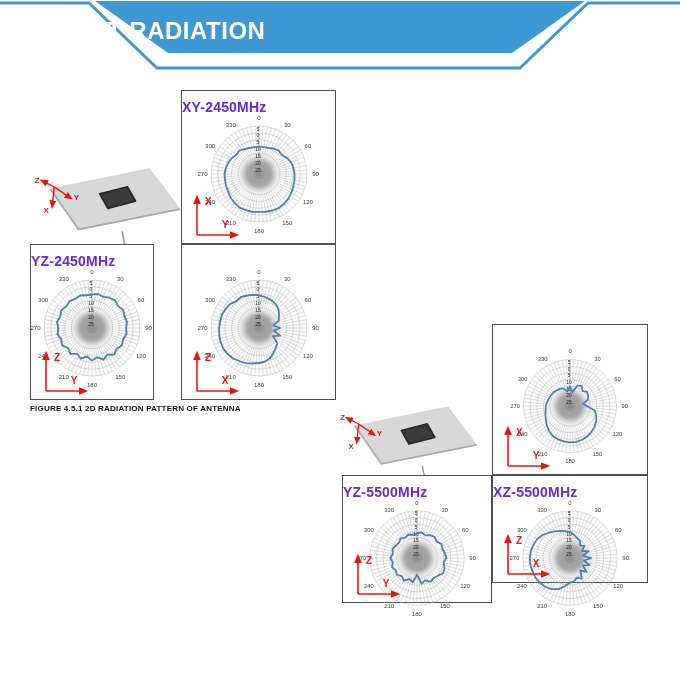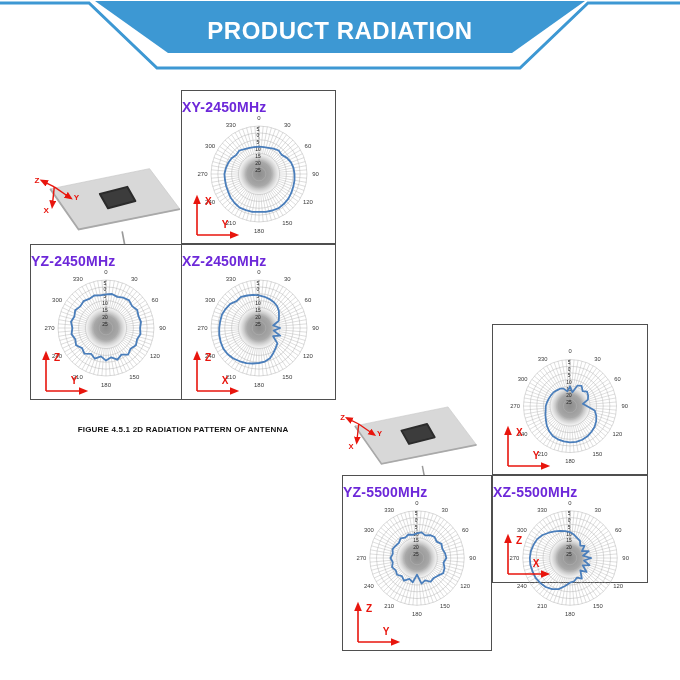--- a/index.html
+++ b/index.html
@@ -1,27 +1,27 @@
 <!DOCTYPE html>
 <html><head>
 <meta charset="utf-8">
 <style>
   html,body{margin:0;padding:0;background:#fff;}
   .canvas{position:relative;width:680px;height:680px;background:#ffffff;overflow:hidden;
           font-family:"Liberation Sans",sans-serif;}
   .banner-svg{position:absolute;left:0;top:0;}
-  .banner-title{position:absolute;left:0;top:17px;width:680px;text-align:center;
+  .banner-title{position:absolute;left:0;top:17px;width:680px;text-align:left;
                 color:#ffffff;font-size:24px;font-weight:bold;letter-spacing:.5px;}
   .chart-box{position:absolute;border:1px solid #4f4f4f;background:#fff;box-sizing:border-box;}
   .chart-title{font-weight:bold;font-size:14px;color:#6d28d9;
                margin-top:8px;letter-spacing:.2px;}
   .polar{position:absolute;left:50%;top:19px;transform:translateX(-50%);}
   .paxes{position:absolute;left:3px;bottom:2px;}
-  .caption{position:absolute;text-align:center;font-weight:bold;font-size:8px;
-           color:#111;letter-spacing:.2px;margin-top:21px;}
+  .caption{position:absolute;font-weight:bold;font-size:8px;
+           color:#111;letter-spacing:.2px;}
   .antenna{position:absolute;}
 </style>
 </head>
 <body>
 
 <div class="canvas">
 
   <svg class="banner-svg" width="680" height="74" viewBox="0 0 680 74">
     <polygon points="95,1 585,1 512,53 168,53" fill="#3d98d3"></polygon>
     <path d="M0,3 H89 L157,68 H520 L588,3 H680" fill="none" stroke-width="3" stroke="#3d98d3"></path>
@@ -164,21 +164,21 @@
             <path d="M0,0 L6,2.5 L0,5 Z" fill="#e8150d"></path>
           </marker>
         </defs>
         <line x1="12" y1="48" x2="12" y2="11" stroke="#e8150d" stroke-width="1.6" marker-end="url(#pa0)"></line>
         <line x1="12" y1="48" x2="51" y2="48" stroke="#e8150d" stroke-width="1.6" marker-end="url(#pa0)"></line>
         <text x="20" y="18" font-size="10px" font-weight="bold" fill="#e8150d" font-family="&quot;Liberation Sans&quot;,sans-serif">X</text>
         <text x="40" y="41" font-size="10px" font-weight="bold" fill="#e8150d" text-anchor="middle" font-family="&quot;Liberation Sans&quot;,sans-serif">Y</text>
       </svg>
   </div>
 
-  <div class="chart-box" style="left:30px;top:244px;width:152px;height:156px">
+  <div class="chart-box" style="left:30px;top:244px;width:124px;height:156px">
     <div class="chart-title">YZ-2450MHz</div>
     <svg class="polar" width="156" height="132" viewBox="0 0 156 132">
         <defs>
           <radialGradient id="blob1">
             <stop offset="0%" stop-color="#8d8d8d"></stop>
             <stop offset="55%" stop-color="#a8a8a8"></stop>
             <stop offset="100%" stop-color="#c8c8c8" stop-opacity="0"></stop>
           </radialGradient>
         </defs>
         <circle cx="78" cy="64" r="22.080000000000002" fill="url(#blob1)"></circle>
@@ -290,21 +290,20 @@
           </marker>
         </defs>
         <line x1="12" y1="48" x2="12" y2="11" stroke="#e8150d" stroke-width="1.6" marker-end="url(#pa1)"></line>
         <line x1="12" y1="48" x2="51" y2="48" stroke="#e8150d" stroke-width="1.6" marker-end="url(#pa1)"></line>
         <text x="20" y="18" font-size="10px" font-weight="bold" fill="#e8150d" font-family="&quot;Liberation Sans&quot;,sans-serif">Z</text>
         <text x="40" y="41" font-size="10px" font-weight="bold" fill="#e8150d" text-anchor="middle" font-family="&quot;Liberation Sans&quot;,sans-serif">Y</text>
       </svg>
   </div>
 
   <div class="chart-box" style="left:181px;top:244px;width:155px;height:156px">
-    <div class="chart-title">XZ-2450MHz</div>
     <svg class="polar" width="156" height="132" viewBox="0 0 156 132">
         <defs>
           <radialGradient id="blob2">
             <stop offset="0%" stop-color="#8d8d8d"></stop>
             <stop offset="55%" stop-color="#a8a8a8"></stop>
             <stop offset="100%" stop-color="#c8c8c8" stop-opacity="0"></stop>
           </radialGradient>
         </defs>
         <circle cx="78" cy="64" r="22.080000000000002" fill="url(#blob2)"></circle>
         <circle cx="78" cy="64" r="6.857142857142857" fill="none" stroke="#b4b4b4" stroke-width="0.5"></circle>
@@ -558,21 +557,21 @@
             <path d="M0,0 L6,2.5 L0,5 Z" fill="#e8150d"></path>
           </marker>
         </defs>
         <line x1="12" y1="48" x2="12" y2="11" stroke="#e8150d" stroke-width="1.6" marker-end="url(#pa3)"></line>
         <line x1="12" y1="48" x2="51" y2="48" stroke="#e8150d" stroke-width="1.6" marker-end="url(#pa3)"></line>
         <text x="20" y="18" font-size="10px" font-weight="bold" fill="#e8150d" font-family="&quot;Liberation Sans&quot;,sans-serif">X</text>
         <text x="40" y="41" font-size="10px" font-weight="bold" fill="#e8150d" text-anchor="middle" font-family="&quot;Liberation Sans&quot;,sans-serif">Y</text>
       </svg>
   </div>
 
-  <div class="chart-box" style="left:342px;top:475px;width:150px;height:176px">
+  <div class="chart-box" style="left:342px;top:475px;width:150px;height:128px">
     <div class="chart-title">YZ-5500MHz</div>
     <svg class="polar" width="156" height="130" viewBox="0 0 156 132">
         <defs>
           <radialGradient id="blob4">
             <stop offset="0%" stop-color="#8d8d8d"></stop>
             <stop offset="55%" stop-color="#a8a8a8"></stop>
             <stop offset="100%" stop-color="#c8c8c8" stop-opacity="0"></stop>
           </radialGradient>
         </defs>
         <circle cx="78" cy="64" r="22.080000000000002" fill="url(#blob4)"></circle>

